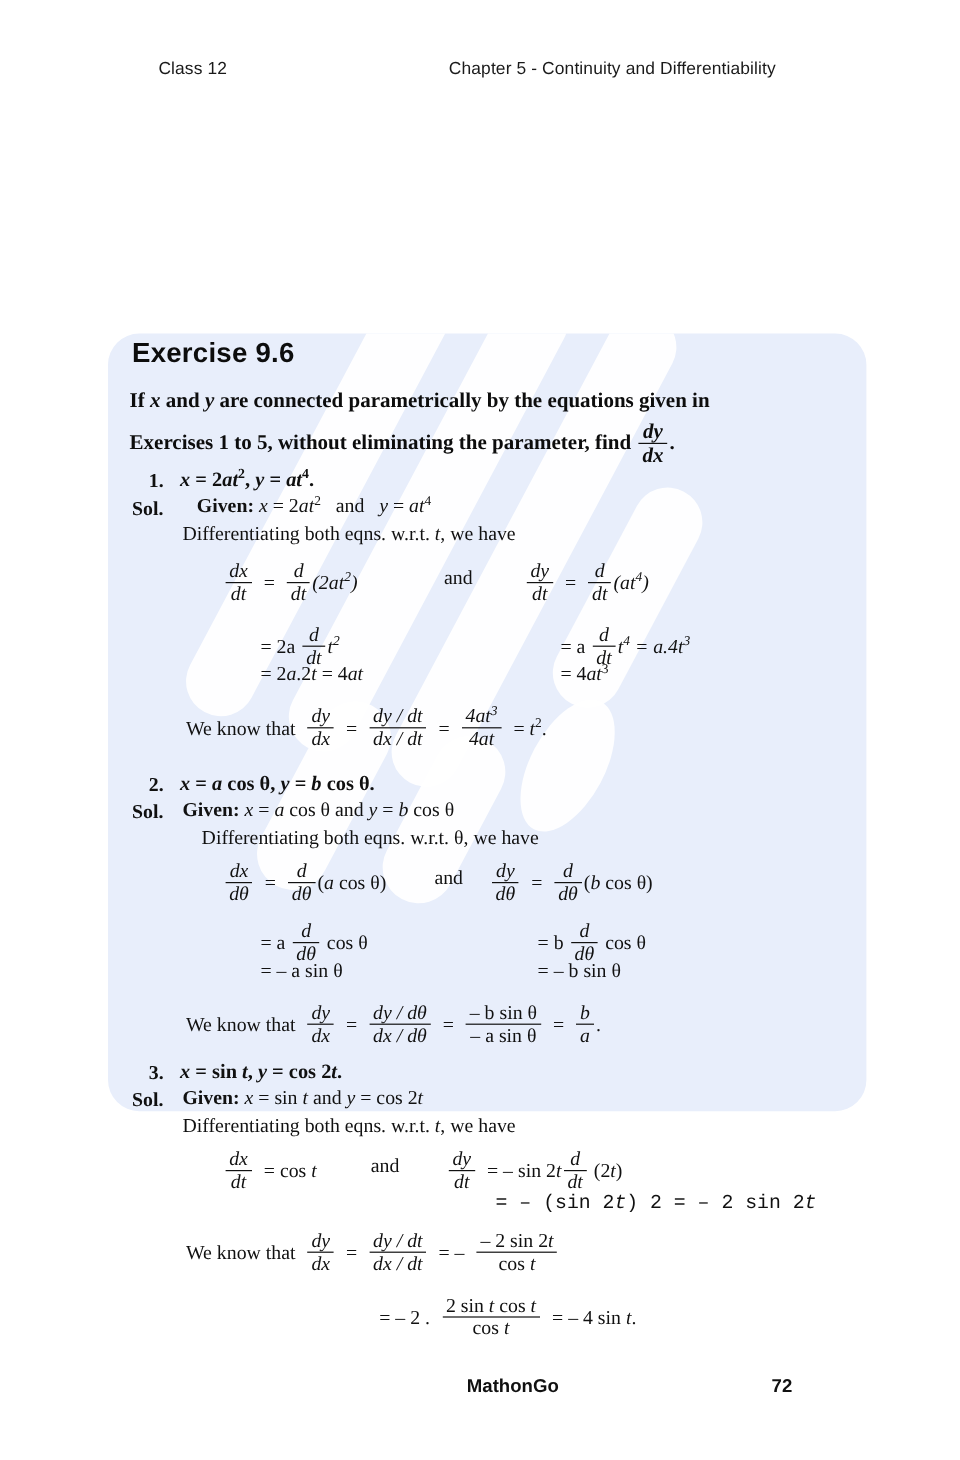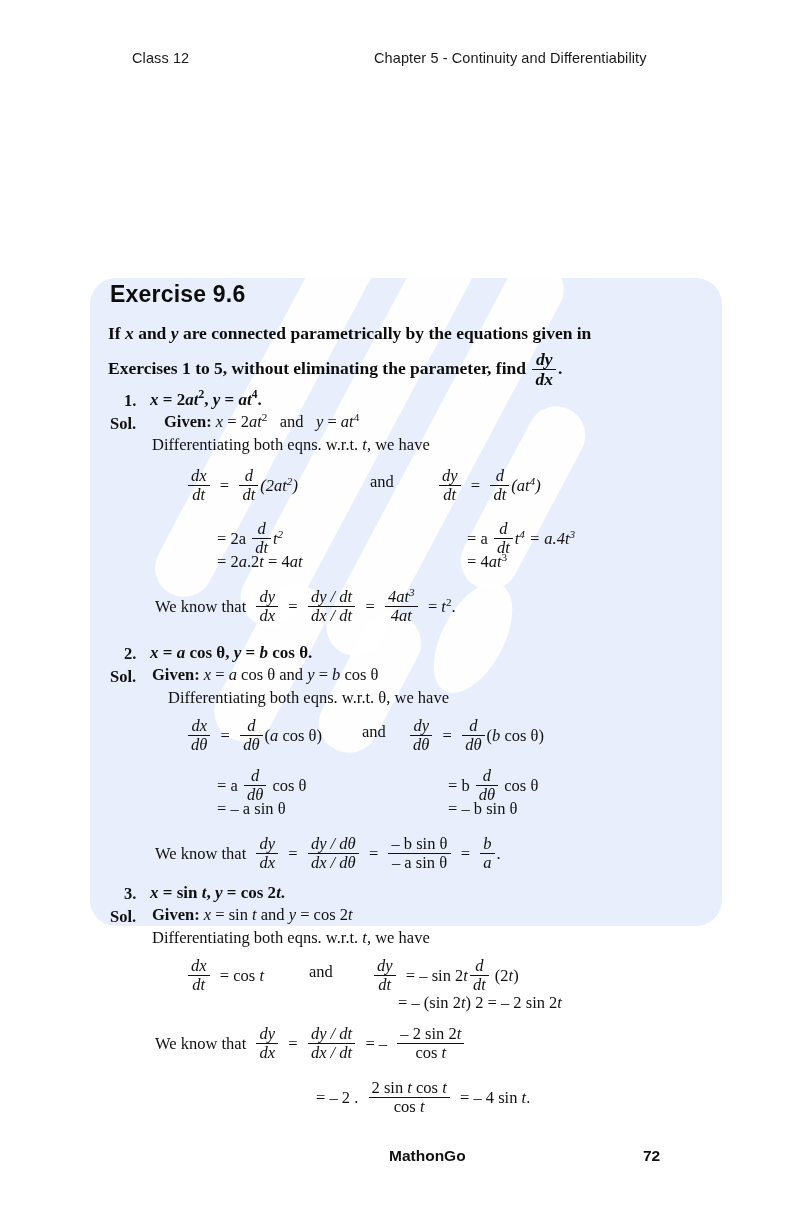--- a/index.html
+++ b/index.html
@@ -404,21 +404,21 @@
     <span class="frac">
       <span class="num it">dy</span>
       <span class="den it">dt</span>
     </span>
     &nbsp;<span>=</span>&nbsp;<span>– sin  2<i>t</i></span><span class="frac">
       <span class="num it">d</span>
       <span class="den it">dt</span>
     </span>&nbsp;<span>(2<i>t</i>)</span>
   </div>
 
-  <div class="ln" style="left:398px; top:995px;">
+  <div class="ln" style="left:413px; top:995px;font-family:Liberation Mono, monospace;">
     =  – (sin  2<span class="it">t</span>) 2  =  –  2  sin  2<span class="it">t</span>
   </div>
 
   <div class="ln" style="left:155px; top:1025px;">
     <span>We know that</span>
     &nbsp;<span class="frac">
       <span class="num it">dy</span>
       <span class="den it">dx</span>
     </span>
     &nbsp;<span>=</span>&nbsp;

